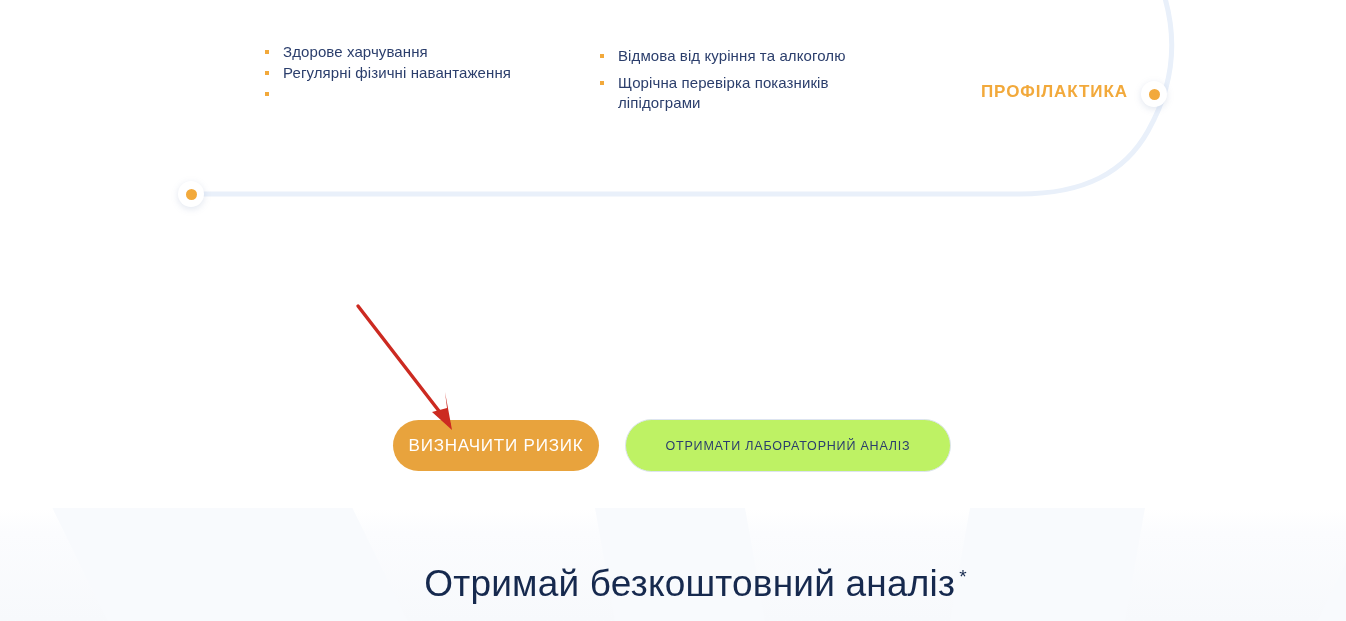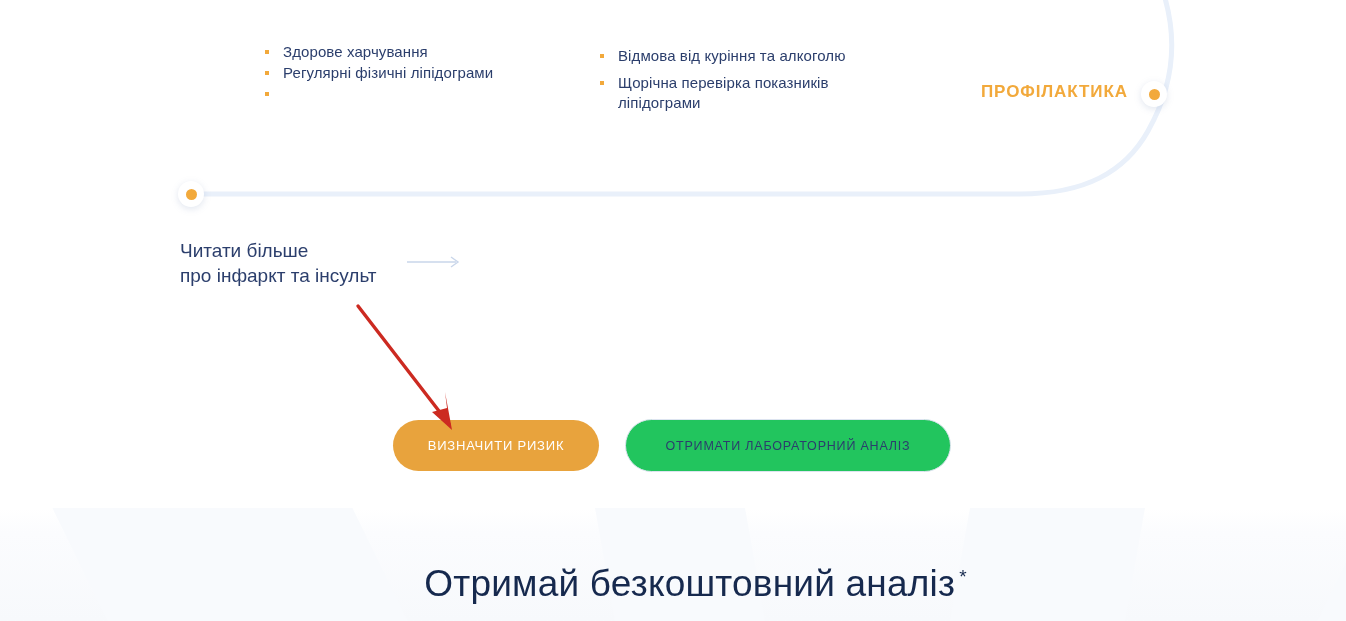--- a/index.html
+++ b/index.html
@@ -163,28 +163,28 @@
     font-family: inherit;
     white-space: nowrap;
     box-sizing: border-box;
   }
   .btn-primary {
     width: 206px;
     height: 51px;
     border-radius: 26px;
     background: #E8A33D;
     color: #ffffff;
-    font-size: 13px;
+    font-size: 17px;
     letter-spacing: 0.8px;
   }
   .btn-secondary {
     width: 326px;
     height: 53px;
     border-radius: 27px;
-    background: #22c55e;
+    background: #bef264;
     border: 1px solid #DDE4F0;
     color: #2B3E6C;
     font-size: 12.5px;
     letter-spacing: 0.8px;
   }
 
   
   .bottom-heading {
     position: absolute;
     left: 0;
@@ -237,46 +237,38 @@
 
   <div class="section-label">ПРОФІЛАКТИКА</div>
 
   <ul class="list list-left">
     <li>
       <span class="bullet"></span>
       <span>Здорове харчування</span>
     </li>
     <li>
       <span class="bullet"></span>
-      <span>Регулярні фізичні ліпідограми</span>
+      <span>Регулярні фізичні навантаження</span>
     </li>
     <li>
       <span class="bullet"></span>
     </li>
   </ul>
 
   <ul class="list list-right">
     <li>
       <span class="bullet"></span>
       <span>Відмова від куріння та алкоголю</span>
     </li>
     <li>
       <span class="bullet"></span>
       <span>Щорічна перевірка показників ліпідограми</span>
     </li>
   </ul>
 
-  <a class="read-more" href="#">
-    <span class="rm-text">Читати більше
-про інфаркт та інсульт</span>
-    <svg class="rm-arrow" viewBox="0 0 53 12">
-      <line x1="0" y1="6" x2="49" y2="6" stroke="#C9D6EA" stroke-width="1.4"></line>
-      <polyline points="44,1 51,6 44,11" fill="none" stroke="#C9D6EA" stroke-width="1.4"></polyline>
-    </svg>
-  </a>
 
   <div class="cta-row">
     <button class="btn btn-primary">ВИЗНАЧИТИ РИЗИК</button>
     <button class="btn btn-secondary">ОТРИМАТИ ЛАБОРАТОРНИЙ АНАЛІЗ</button>
   </div>
 
   <h2 class="bottom-heading">
     <span>Отримай безкоштовний аналіз</span><span class="asterisk">*</span>
   </h2>
 

